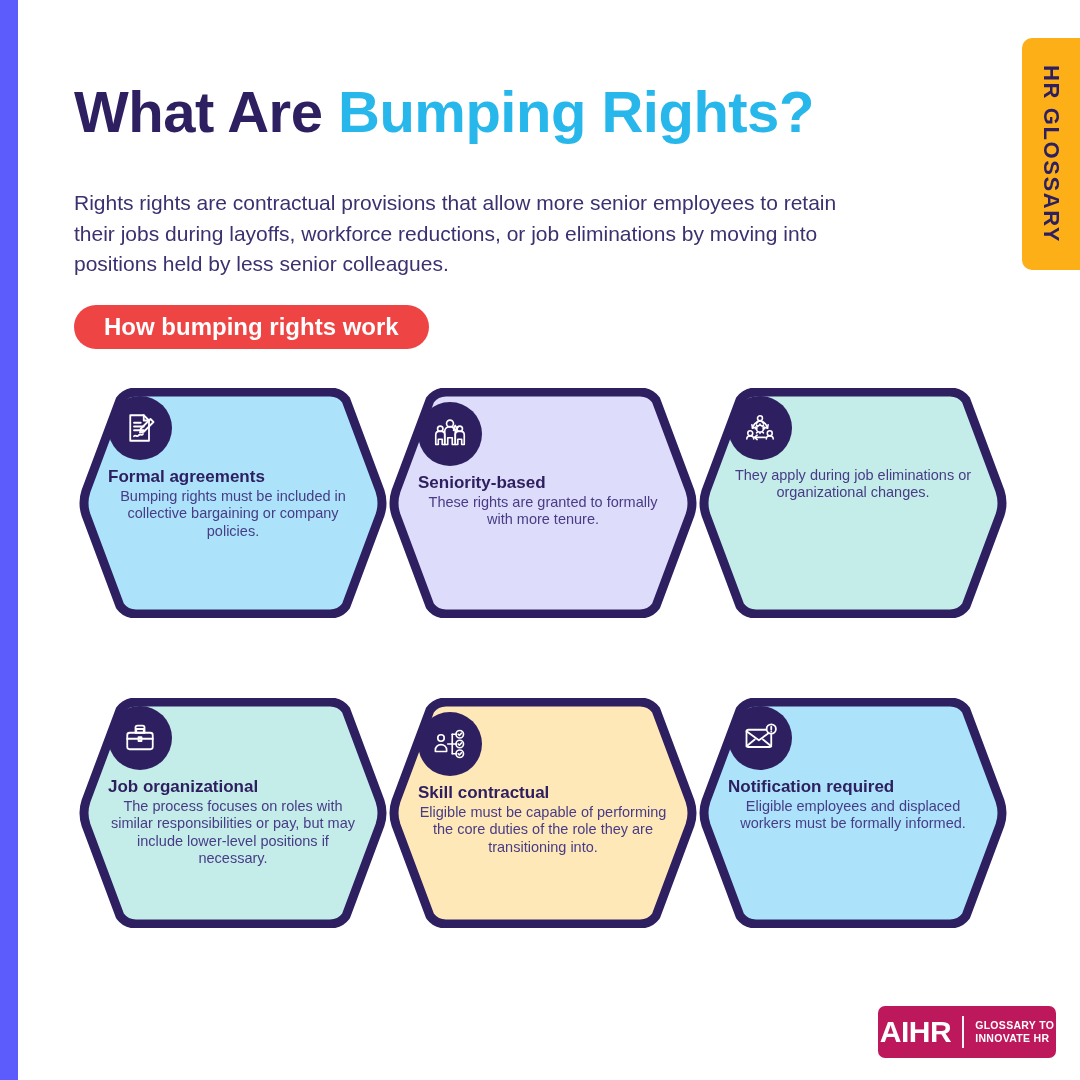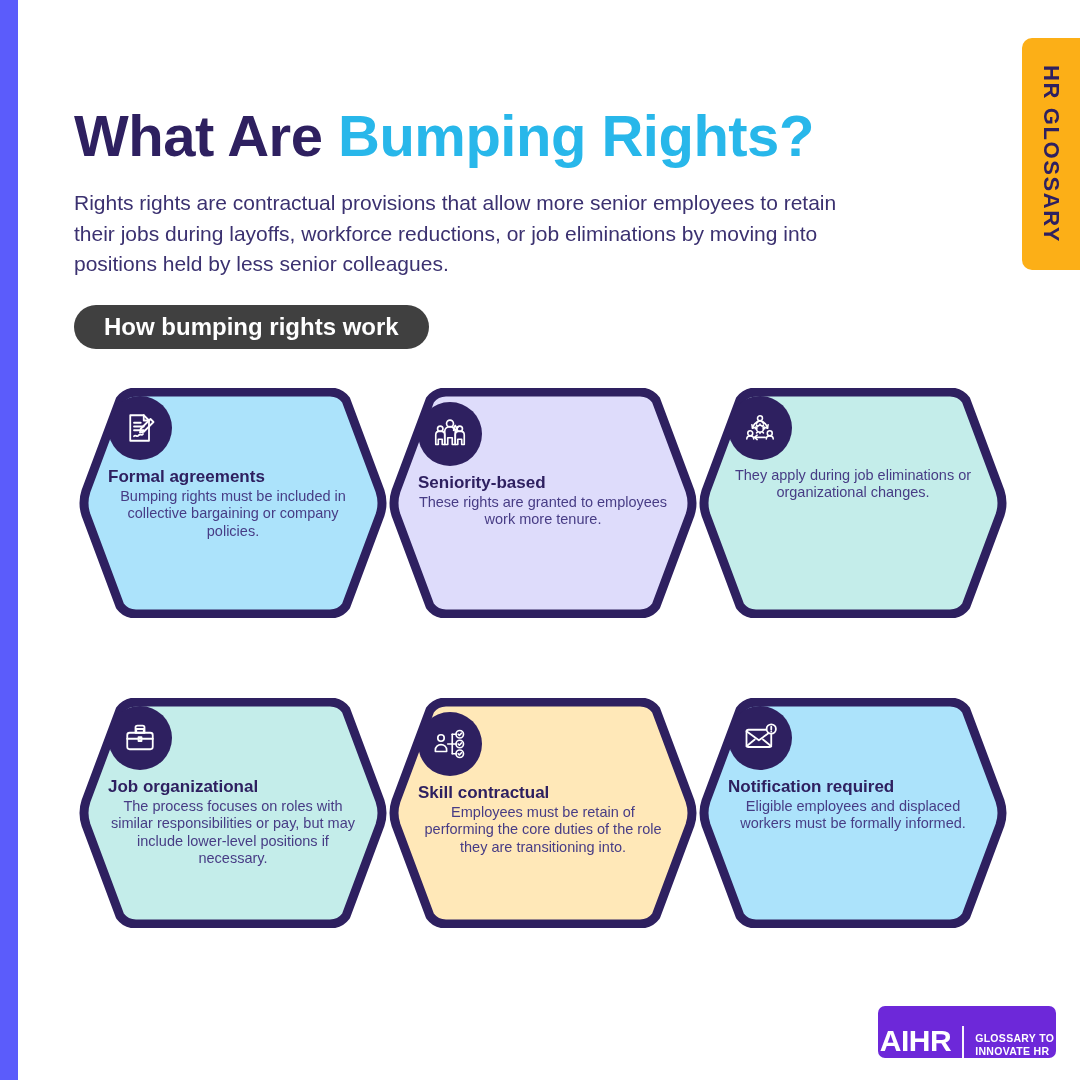--- a/index.html
+++ b/index.html
@@ -32,34 +32,33 @@
     color:#2E2060;
     white-space:nowrap;
   }
 
   
   #page-title{
     position:absolute; left:74px; top:82px;
     font-size:58px; font-weight:bold; line-height:1.05;
     color:#2E2060; letter-spacing:-0.5px;
     white-space:nowrap;
-    margin-top:24px;
   }
   #page-title .hl{ color:#28B7EA; }
 
   #intro{
     position:absolute; left:74px; top:188px; width:800px;
     font-size:21px; line-height:1.46; color:#3B3170;
   }
 
   
   #section-pill{
     position:absolute; left:74px; top:305px;
     height:44px; padding:0 30px;
-    background:#404040; border-radius:24px;
+    background:#ef4444; border-radius:24px;
     display:flex; align-items:center;
   }
   #section-pill .lbl{
     color:#FFFFFF; font-size:24px; font-weight:bold; white-space:nowrap;
   }
 
   
   #hex-grid{
     position:absolute; left:74px; top:388px;
     width:890px; height:560px;
@@ -97,22 +96,22 @@
     font-size:14.5px; color:#473C85; line-height:1.2;
   }
 
   
   #row-top .hex.c1 .content, #row-bottom .hex.c1 .content{ top:14px; }
 
   
   #aihr-logo{
     position:absolute; right:24px; bottom:22px;
     width:178px; height:52px;
-    background:#6d28d9; border-radius:7px;
-    display:flex; align-items:flex-end; justify-content:center; gap:11px;
+    background:#be185d; border-radius:7px;
+    display:flex; align-items:center; justify-content:center; gap:11px;
   }
   #aihr-logo .mark{
     color:#FFFFFF; font-size:30px; font-weight:bold; letter-spacing:-0.5px;
   }
   #aihr-logo .divider{
     width:2px; height:32px; background:#FFFFFF; opacity:.95;
   }
   #aihr-logo .tag{
     color:#FFFFFF; font-size:10.5px; font-weight:bold; line-height:1.22;
     letter-spacing:.3px; text-align:left;
@@ -165,21 +164,21 @@
               <circle cx="24" cy="10" r="4.6"></circle>
               <path d="M17 20c0-3.6 3.1-5.8 7-5.8s7 2.2 7 5.8v18h-4v-9h-6v9h-4z"></path>
               <circle cx="11" cy="17" r="3.6"></circle>
               <path d="M5 25c0-3 2.7-4.8 6-4.8s6 1.8 6 4.8v13h-3.4v-7H8.4v7H5z"></path>
               <circle cx="37" cy="17" r="3.6"></circle>
               <path d="M31 25c0-3 2.7-4.8 6-4.8s6 1.8 6 4.8v13h-3.4v-7h-5.2v7H31z"></path>
               <path d="M31 12.5l1.1 2.3 2.4.3-1.8 1.7.5 2.4-2.2-1.2-2.2 1.2.5-2.4-1.8-1.7 2.4-.3z"></path>
             </svg>
           </div>
           <div class="h-title">Seniority-based</div>
-          <div class="h-desc">These rights are granted to employees work more tenure.</div>
+          <div class="h-desc">These rights are granted to formally with more tenure.</div>
         </div>
       </div>
       <div class="hex c2">
         <svg viewBox="0 0 318 230" preserveAspectRatio="none">
           <path d="M 62 4 L 256 4 Q 266 4 272 12 L 306 103 Q 310 115 306 127 L 272 218 Q 266 226 256 226 L 62 226 Q 52 226 46 218 L 12 127 Q 8 115 12 103 L 46 12 Q 52 4 62 4 Z" fill="#C4EDEA" stroke="#2E2060" stroke-width="9" stroke-linejoin="round"></path>
         </svg>
         <div class="content">
           <div class="icon-badge">
             <svg viewBox="0 0 48 48" fill="none" stroke="#FFFFFF" stroke-width="2.1" stroke-linecap="round" stroke-linejoin="round">
               <circle cx="24" cy="11" r="3.3"></circle>
@@ -235,21 +234,21 @@
               <path d="M27 11h5M27 24h5M27 37h5"></path>
               <circle cx="37" cy="11" r="5"></circle>
               <path d="M34.9 11l1.6 1.6 2.7-3"></path>
               <circle cx="37" cy="24" r="5"></circle>
               <path d="M34.9 24l1.6 1.6 2.7-3"></path>
               <circle cx="37" cy="37" r="5"></circle>
               <path d="M34.9 37l1.6 1.6 2.7-3"></path>
             </svg>
           </div>
           <div class="h-title">Skill contractual</div>
-          <div class="h-desc">Employees must be retain of performing the core duties of the role they are transitioning into.</div>
+          <div class="h-desc">Eligible must be capable of performing the core duties of the role they are transitioning into.</div>
         </div>
       </div>
       <div class="hex c2">
         <svg viewBox="0 0 318 230" preserveAspectRatio="none">
           <path d="M 62 4 L 256 4 Q 266 4 272 12 L 306 103 Q 310 115 306 127 L 272 218 Q 266 226 256 226 L 62 226 Q 52 226 46 218 L 12 127 Q 8 115 12 103 L 46 12 Q 52 4 62 4 Z" fill="#ACE3FB" stroke="#2E2060" stroke-width="9" stroke-linejoin="round"></path>
         </svg>
         <div class="content">
           <div class="icon-badge">
             <svg viewBox="0 0 48 48" fill="none" stroke="#FFFFFF" stroke-width="2.4" stroke-linecap="round" stroke-linejoin="round">
               <rect x="6" y="13" width="33" height="23" rx="2.6"></rect>

